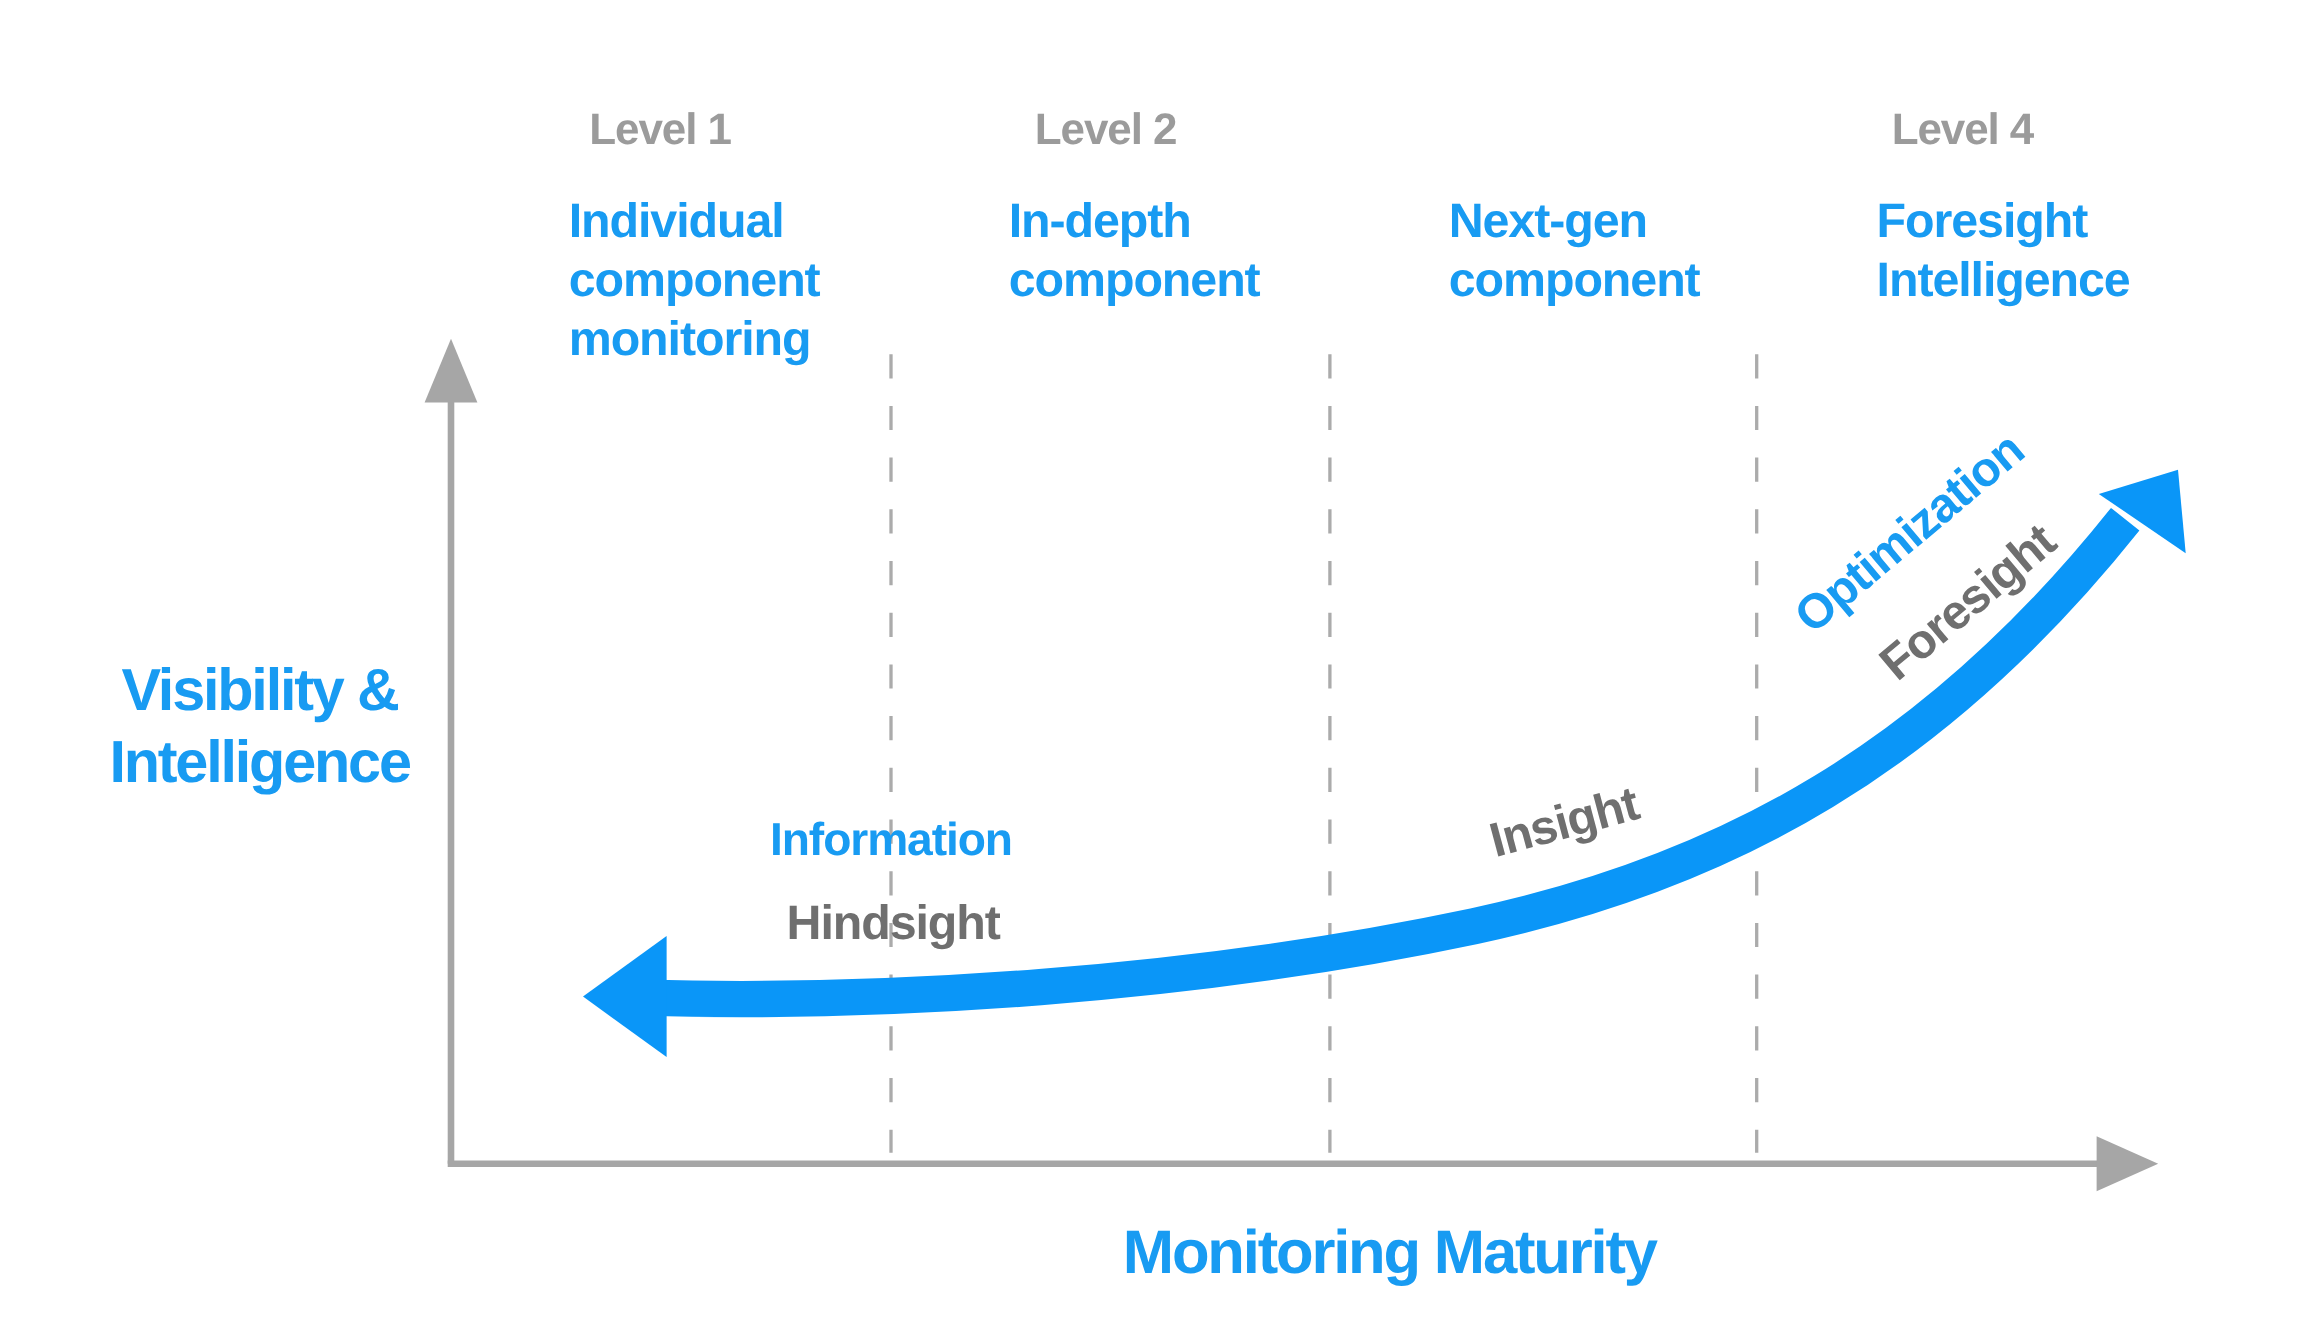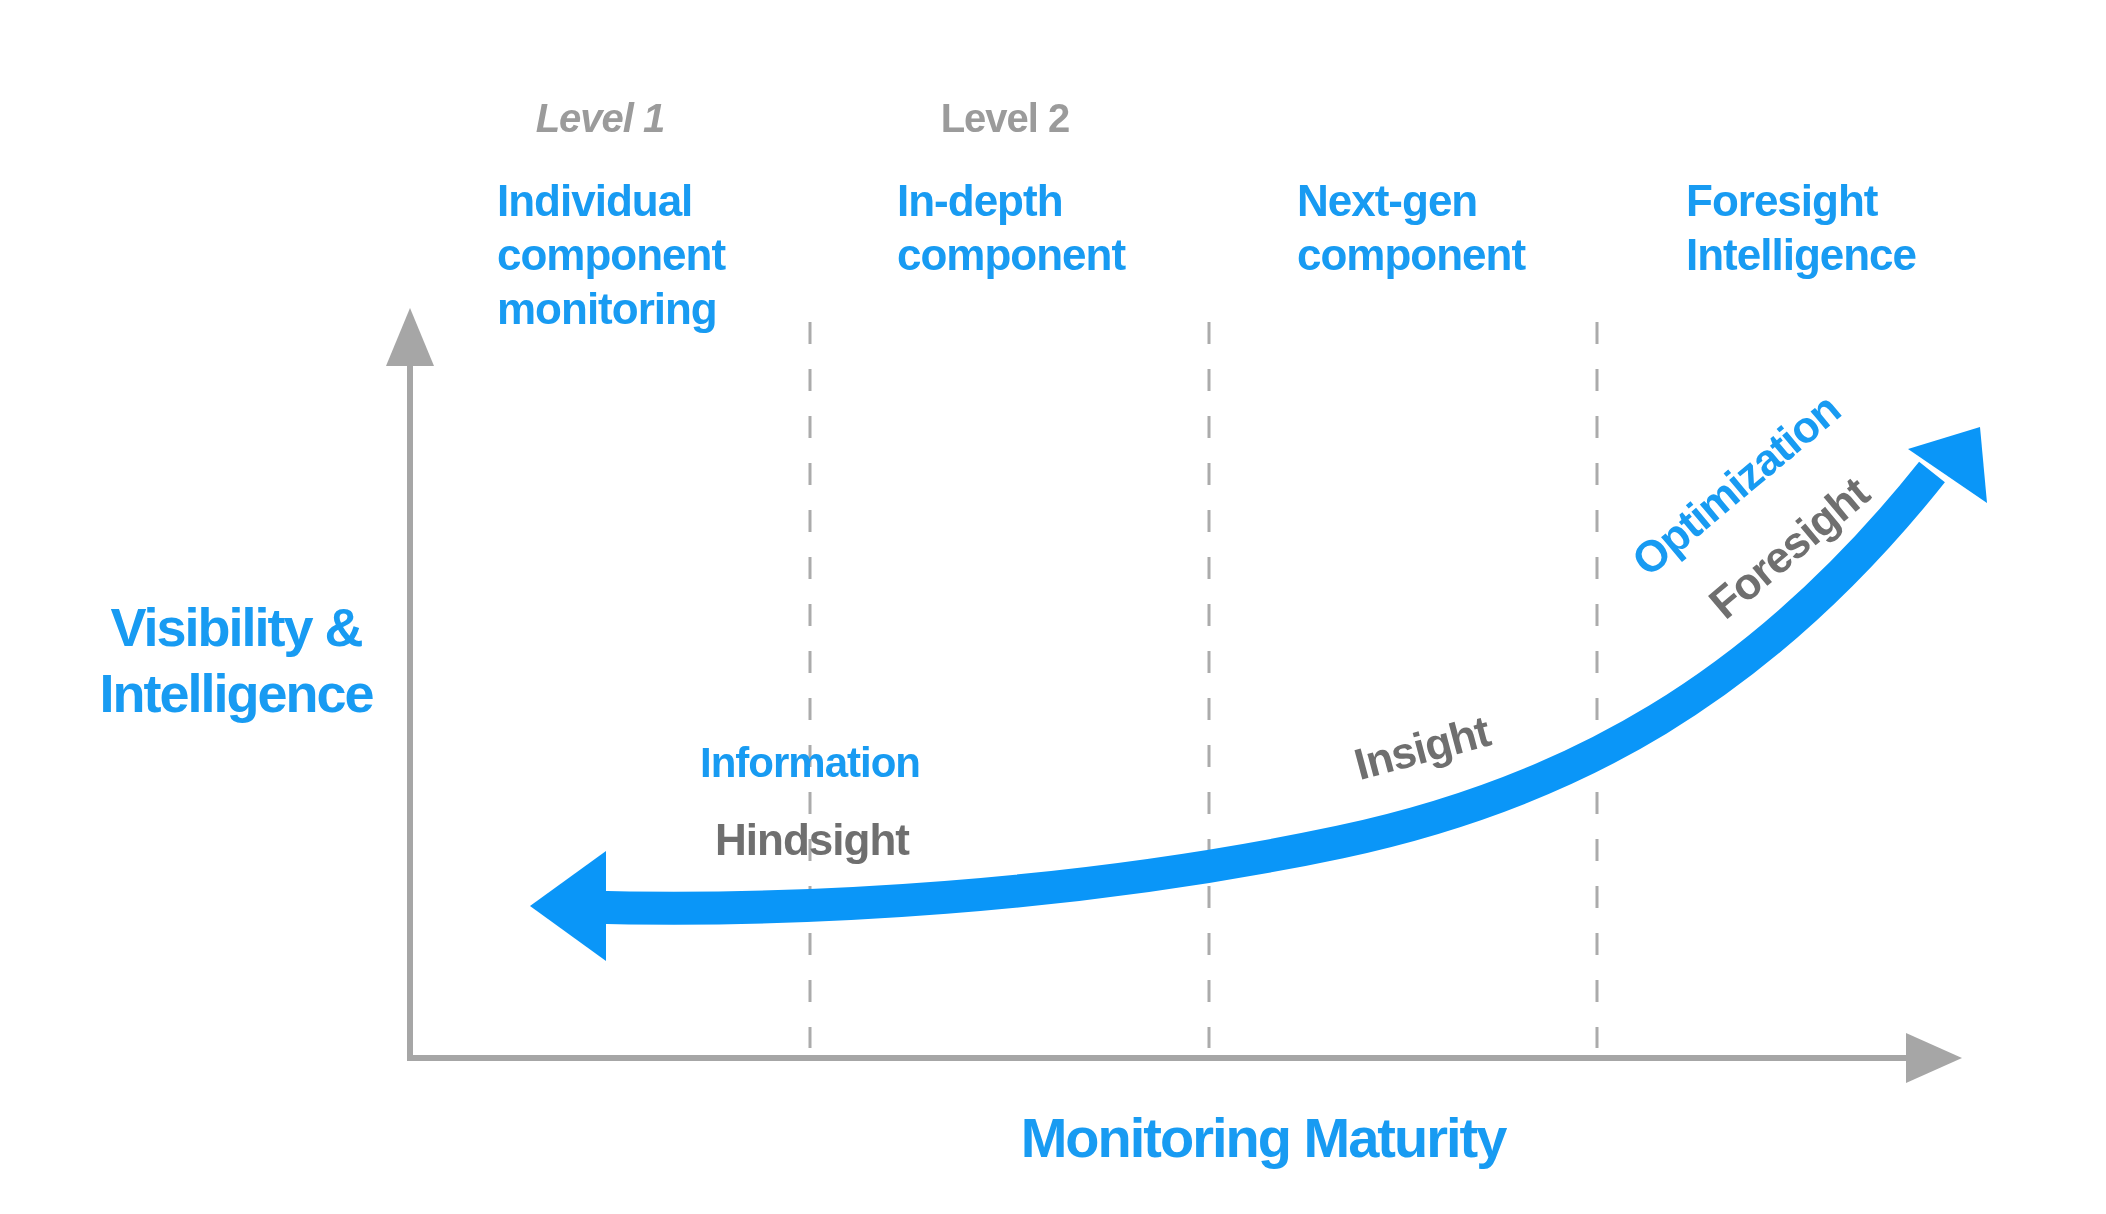--- a/index.html
+++ b/index.html
@@ -55,20 +55,21 @@
     color: var(--gray-label, #9B9B9B);
     font-size: 40px;
     text-align: center;
     line-height: 1.1;
   }
   .col-title {
     color: var(--accent-blue, #189BF2);
     font-size: 44px;
     line-height: 54px;
     text-align: left;
+    margin-left: 20px;
   }
   .axis-title {
     color: var(--accent-blue, #189BF2);
     text-align: center;
     letter-spacing: -2px;
     padding-left: 46px;
   }
   .y-title {
     font-size: 54px;
     line-height: 66px;
@@ -104,22 +105,23 @@
     <line class="axis-line" x1="410" y1="1058" x2="410" y2="358"></line>
     <polygon class="axis-head" points="410,308 386,366 434,366"></polygon>
     <line class="axis-line" x1="407" y1="1058" x2="1908" y2="1058"></line>
     <polygon class="axis-head" points="1962,1058 1906,1033 1906,1083"></polygon>
 
     <path class="curve-path" d="M 585 907 C 800 913 1080 897 1340 842 C 1570 793 1760 688 1932 472"></path>
     <polygon class="curve-head" points="530,906 606,851 606,961"></polygon>
     <polygon class="curve-head" points="1980,427 1908,449 1987,503"></polygon>
   </svg>
 
-  <div class="txt level-label" style="left:450px; top:96px; width:300px;font-style:italic;">Level 1</div>
+  <div class="txt level-label" style="left:450px; top:96px; width:300px;">Level 1</div>
   <div class="txt level-label" style="left:855px; top:96px; width:300px;">Level 2</div>
+  <div class="txt level-label" style="left:1634px; top:96px; width:300px;">Level 4</div>
 
   <div class="txt col-title" style="left:497px; top:174px; width:340px;">Individual
 component
 monitoring</div>
   <div class="txt col-title" style="left:897px; top:174px; width:340px;">In-depth
 component</div>
   <div class="txt col-title" style="left:1297px; top:174px; width:340px;">Next-gen
 component</div>
   <div class="txt col-title" style="left:1686px; top:174px; width:340px;">Foresight
 Intelligence</div>

